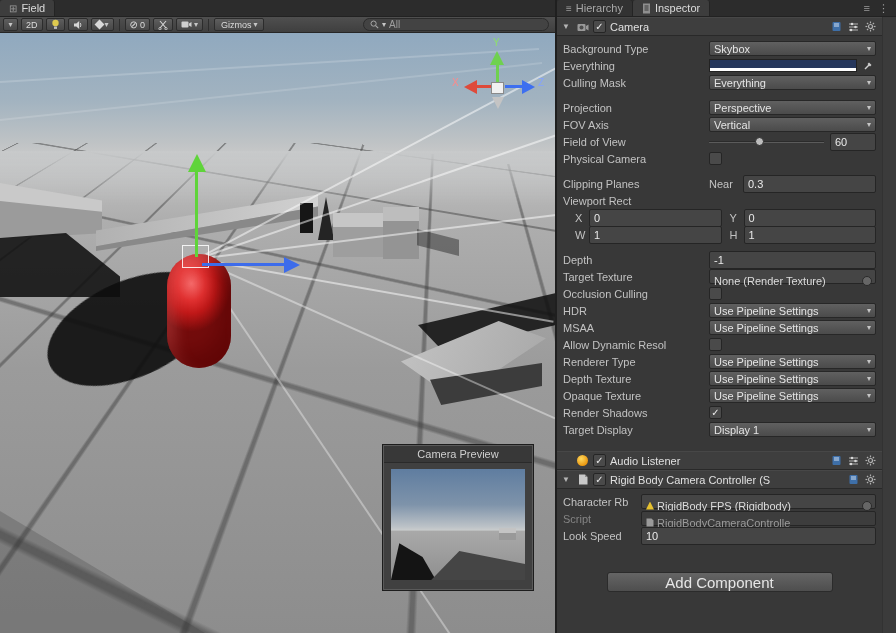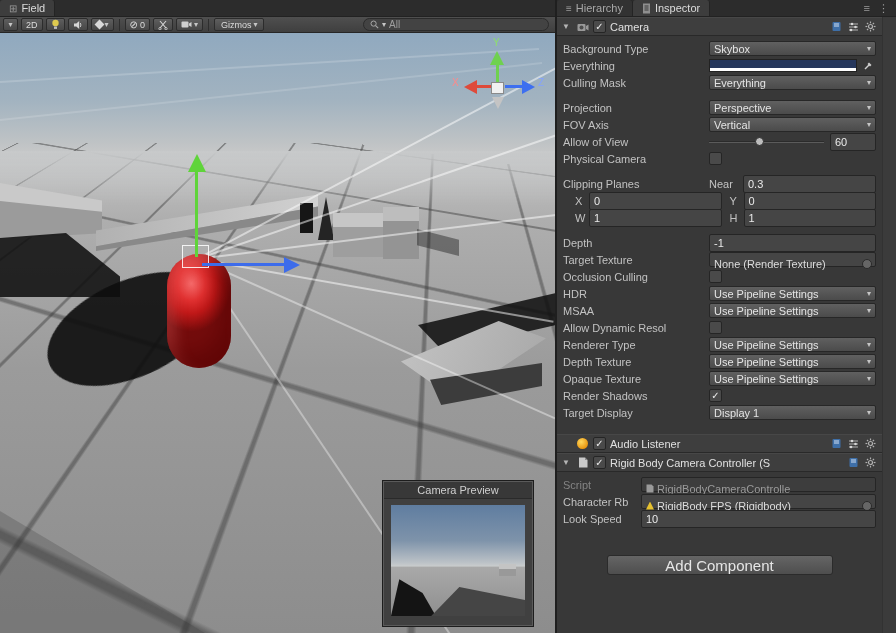--- a/index.html
+++ b/index.html
@@ -26,21 +26,21 @@
 
   
   #scene{position:absolute;left:0;top:33px;width:556px;height:600px;overflow:hidden;background:#9a9a9a;}
   #grid-wrap{position:absolute;left:0;right:0;top:110px;bottom:0;overflow:hidden;perspective:330px;perspective-origin:62% 0%;}
   #grid-plane{position:absolute;left:-722px;top:-10px;width:2000px;height:1800px;transform-origin:50% 0;transform:rotateX(57deg) rotateZ(14deg);
     background-image:repeating-linear-gradient(0deg,rgba(60,60,60,0) 0 62px,rgba(55,55,55,.45) 62px 64px),
                      repeating-linear-gradient(90deg,rgba(60,60,60,0) 0 62px,rgba(55,55,55,.45) 62px 64px);}
   .fline{position:absolute;height:1.5px;background:rgba(255,255,255,.5);transform-origin:0 50%;}
 
   
-  #cam-preview{position:absolute;left:383px;top:448px;width:150px;height:145px;background:#404040;border:1px solid #5a5a5a;box-shadow:0 0 0 1px #1d1d1d;}
+  #cam-preview{position:absolute;left:383px;top:412px;width:150px;height:145px;background:#404040;border:1px solid #5a5a5a;box-shadow:0 0 0 1px #1d1d1d;}
   #cam-preview .ptitle{height:17px;display:flex;align-items:center;justify-content:center;color:#cfcfcf;font-size:11px;background:#383838;border-bottom:1px solid #2a2a2a;}
   #pview{position:absolute;left:7px;top:23px;right:7px;bottom:9px;overflow:hidden;background:linear-gradient(180deg,#5f7da0 0%,#7e93aa 32%,#bcc2c7 52%,#c9cccd 55%,#a9a9a9 56%,#8f8f8f 100%);}
 
   
   #insp{position:absolute;left:557px;top:17px;width:339px;height:616px;background:#383838;overflow:hidden;}
   #insp-gutter{position:absolute;right:0;top:0;width:14px;height:100%;background:#3b3b3b;border-left:1px solid #323232;}
   .insp-content{margin-right:14px;}
   .comp-header{display:flex;align-items:center;height:19px;background:#3e3e3e;border-top:1px solid #474747;border-bottom:1px solid #292929;padding:0 5px;gap:4px;}
   .comp-title{font-weight:normal;color:#e0e0e0;flex:1;white-space:nowrap;overflow:hidden;}
   .fold{font-size:8px;color:#b4b4b4;width:10px;}
@@ -337,21 +337,21 @@
             </div>
         </div>
         <div class="row">
           <span class="lbl">FOV Axis</span>
           <div class="dd">
               <span class="val">Vertical</span>
               <span class="caret">▾</span>
             </div>
         </div>
         <div class="row">
-          <span class="lbl">Allow of View</span>
+          <span class="lbl">Field of View</span>
           <div class="ctrl">
             <div class="slider">
                 <div class="track"></div>
                 <div class="thumb"></div>
               </div>
             <div class="tf" style="width:46px;">
                 <span>60</span>
               </div>
           </div>
         </div>
@@ -367,20 +367,23 @@
         <div class="row">
           <span class="lbl">Clipping Planes</span>
           <div class="ctrl">
             <span class="sublbl">Near</span>
             <div class="tf full">
                 <span>0.3</span>
               </div>
           </div>
         </div>
 
+        <div class="row">
+          <span class="lbl">Viewport Rect</span>
+        </div>
         <div class="vrow">
           <span class="axlbl">X</span>
           <div class="tf vtf">
               <span>0</span>
             </div>
           <span class="axlbl">Y</span>
           <div class="tf vtf">
               <span>0</span>
             </div>
         </div>
@@ -552,39 +555,39 @@
                 <line x1="7.8" y1="7.8" x2="9" y2="9"></line>
                 <line x1="9" y1="2" x2="7.8" y2="3.2"></line>
                 <line x1="3.2" y1="7.8" x2="2" y2="9"></line>
               </g>
             </svg>
           </span>
       </div>
 
       <div class="comp-body">
         <div class="row">
+          <span class="lbl2">Character Rb</span>
+          <div class="objfield">
+            <span style="width:8px;height:8px;background:#e6c12f;clip-path:polygon(50% 0,100% 100%,0 100%);display:inline-block;"></span>
+            <span class="val">RigidBody FPS (Rigidbody)</span>
+            <span class="picker"></span>
+          </div>
+        </div>
+        <div class="row">
           <span class="lbl2 dis">Script</span>
           <div class="objfield dis">
             <span>
                 <svg width="8" height="9" viewBox="0 0 8 9">
                   <path d="M0.5 0.5 H5.5 L7.5 2.5 V8.5 H0.5 Z" fill="#9a9a9a"></path>
                 </svg>
               </span>
             <span class="val">RigidBodyCameraControlle</span>
           </div>
         </div>
         <div class="row">
-          <span class="lbl2">Character Rb</span>
-          <div class="objfield">
-            <span style="width:8px;height:8px;background:#e6c12f;clip-path:polygon(50% 0,100% 100%,0 100%);display:inline-block;"></span>
-            <span class="val">RigidBody FPS (Rigidbody)</span>
-            <span class="picker"></span>
-          </div>
-        </div>
-        <div class="row">
           <span class="lbl2">Look Speed</span>
           <div class="tf full">
               <span>10</span>
             </div>
         </div>
       </div>
 
       <div class="addwrap">
         <div class="addbtn">
             <span>Add Component</span>

